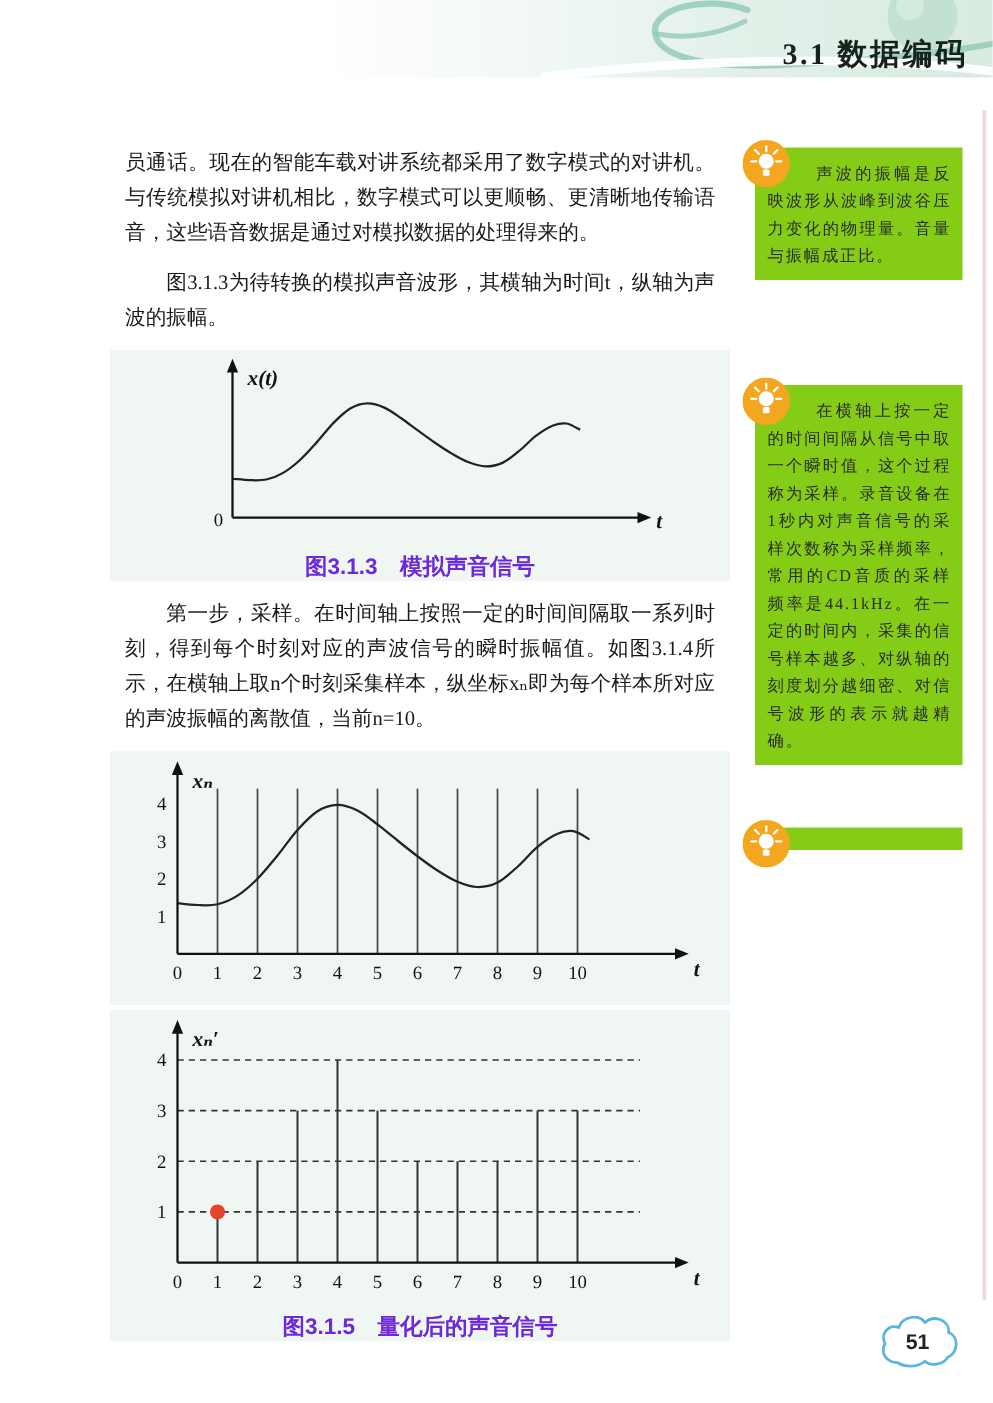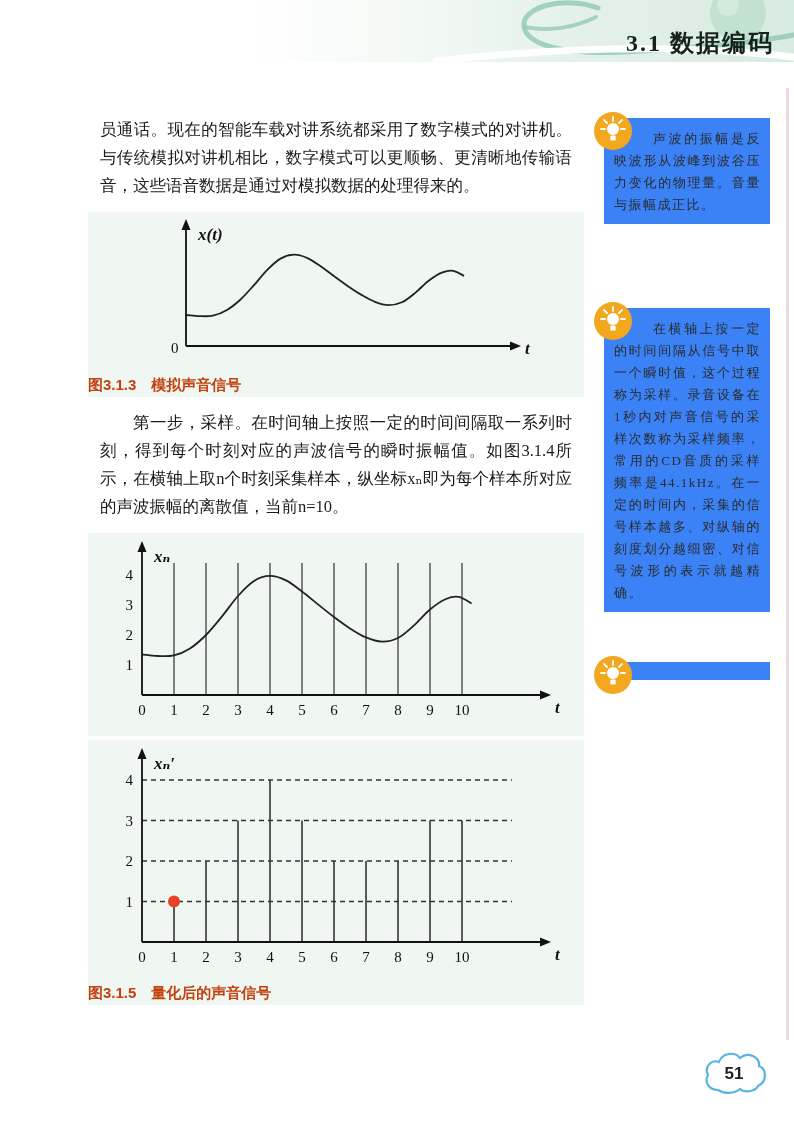--- a/index.html
+++ b/index.html
@@ -10,27 +10,27 @@
     background:linear-gradient(90deg,#ffffff 0%,#ffffff 32%,#f3f9f5 52%,#e4f1ea 72%,#d8ebe1 100%);}
   .header svg{position:absolute;left:0;top:0;}
   .section-heading{position:absolute;right:20px;top:27px;font-size:24px;font-weight:bold;
     letter-spacing:2px;color:#15231d;z-index:3;}
   
   .main{position:absolute;left:88px;top:104px;width:496px;font-size:16.5px;line-height:28px;
     text-align:justify;color:#1a1a1a;}
   .main p{margin:12px;}
   .indent{text-indent:2em;}
   .figure{margin:4px 0 2px 0;background:#f0f6f2;padding:4px 0 2px 0;}
-  .figure .caption{text-align:left;font-family:"Liberation Sans","DejaVu Sans",sans-serif;
-    font-weight:bold;font-size:15px;color:#c2410c;line-height:20px;}
+  .figure .caption{text-align:center;font-family:"Liberation Sans","DejaVu Sans",sans-serif;
+    font-weight:bold;font-size:18px;color:#6d28d9;line-height:20px;}
   .fig1 svg{margin-left:50px;}
   .fig2 svg{margin-left:8px;}
   .fig3 svg{margin-left:8px;}
   
-  .note{position:absolute;left:604px;width:166px;background:#3b82f6;box-sizing:border-box;
+  .note{position:absolute;left:604px;width:166px;background:#84cc16;box-sizing:border-box;
     padding:10px 9px 8px 10px;font-size:13px;line-height:22px;letter-spacing:1.5px;
     text-align:justify;color:#2b2b2b;}
   .note .note-text{text-indent:3em;margin:0;}
   .bulb{position:absolute;left:-10px;top:-6px;width:38px;height:38px;}
   
   .edge-line{position:absolute;left:786px;top:88px;width:3px;height:952px;background:#f2d9d9;}
   .page-badge{position:absolute;left:700px;top:1048px;width:68px;height:48px;}
 </style>
 </head>
 <body>
@@ -43,20 +43,21 @@
       <path d="M 598,8 C 566,-4 522,6 524,26 C 526,45 564,55 624,52 C 690,49 758,42 794,35" stroke="#93cbb6" stroke-width="5" opacity="0.85"></path>
       <path d="M 525,27 C 550,32 576,27 596,17" stroke="#93cbb6" stroke-width="4" opacity="0.8"></path>
       <path d="M 436,61 C 580,45 700,46 794,57" stroke="#ffffff" stroke-width="7" opacity="0.95"></path>
     </g>
   </svg>
   <div class="section-heading">3.1  数据编码</div>
 </div>
 
 <div class="main">
   <p>员通话。现在的智能车载对讲系统都采用了数字模式的对讲机。与传统模拟对讲机相比，数字模式可以更顺畅、更清晰地传输语音，这些语音数据是通过对模拟数据的处理得来的。</p>
+  <p class="indent">图3.1.3为待转换的模拟声音波形，其横轴为时间t，纵轴为声波的振幅。</p>
 
   <div class="figure fig1">
     <svg width="420" height="150">
         <path d="M48.0,99.0C50.3,99.1 57.0,100.0 61.5,100.1C66.0,100.2 70.5,100.6 75.0,99.6C79.5,98.7 84.0,97.0 88.5,94.3C93.0,91.7 97.5,88.1 102.0,84.0C106.5,79.9 111.0,74.7 115.5,69.7C120.0,64.8 124.5,58.6 129.0,54.1C133.5,49.6 138.0,45.2 142.5,42.6C147.0,40.0 151.5,38.8 156.0,38.7C160.5,38.6 165.0,40.1 169.5,42.1C174.0,44.1 178.5,47.6 183.0,50.6C187.5,53.7 192.0,57.3 196.5,60.5C201.0,63.8 205.5,67.1 210.0,70.2C214.5,73.3 219.0,76.3 223.5,78.9C228.0,81.5 232.5,84.2 237.0,85.8C241.5,87.5 246.0,89.0 250.5,89.1C255.0,89.1 259.5,88.4 264.0,86.3C268.5,84.2 273.0,80.3 277.5,76.6C282.0,73.0 286.5,67.8 291.0,64.5C295.5,61.1 300.4,58.0 304.5,56.4C308.6,54.8 311.7,54.2 315.3,54.8C318.9,55.4 324.3,59.0 326.1,59.9" fill="none" stroke="#222" stroke-width="1.8"></path>
         <line x1="48" y1="130" x2="374" y2="130" stroke="#111" stroke-width="1.8"></line>
         <line x1="48" y1="130" x2="48" y2="12" stroke="#111" stroke-width="1.8"></line>
         <polygon points="383,130 372,125.5 372,134.5" fill="#111"></polygon>
         <polygon points="48,3 43.5,14 52.5,14" fill="#111"></polygon>
         <text font-family="Liberation Serif, DejaVu Serif, serif" font-size="15" fill="#111" x="33" y="137">0</text>
         <text font-family="Liberation Serif, DejaVu Serif, serif" font-size="17" fill="#111" font-style="italic" font-weight="bold" x="387" y="138">t</text>

